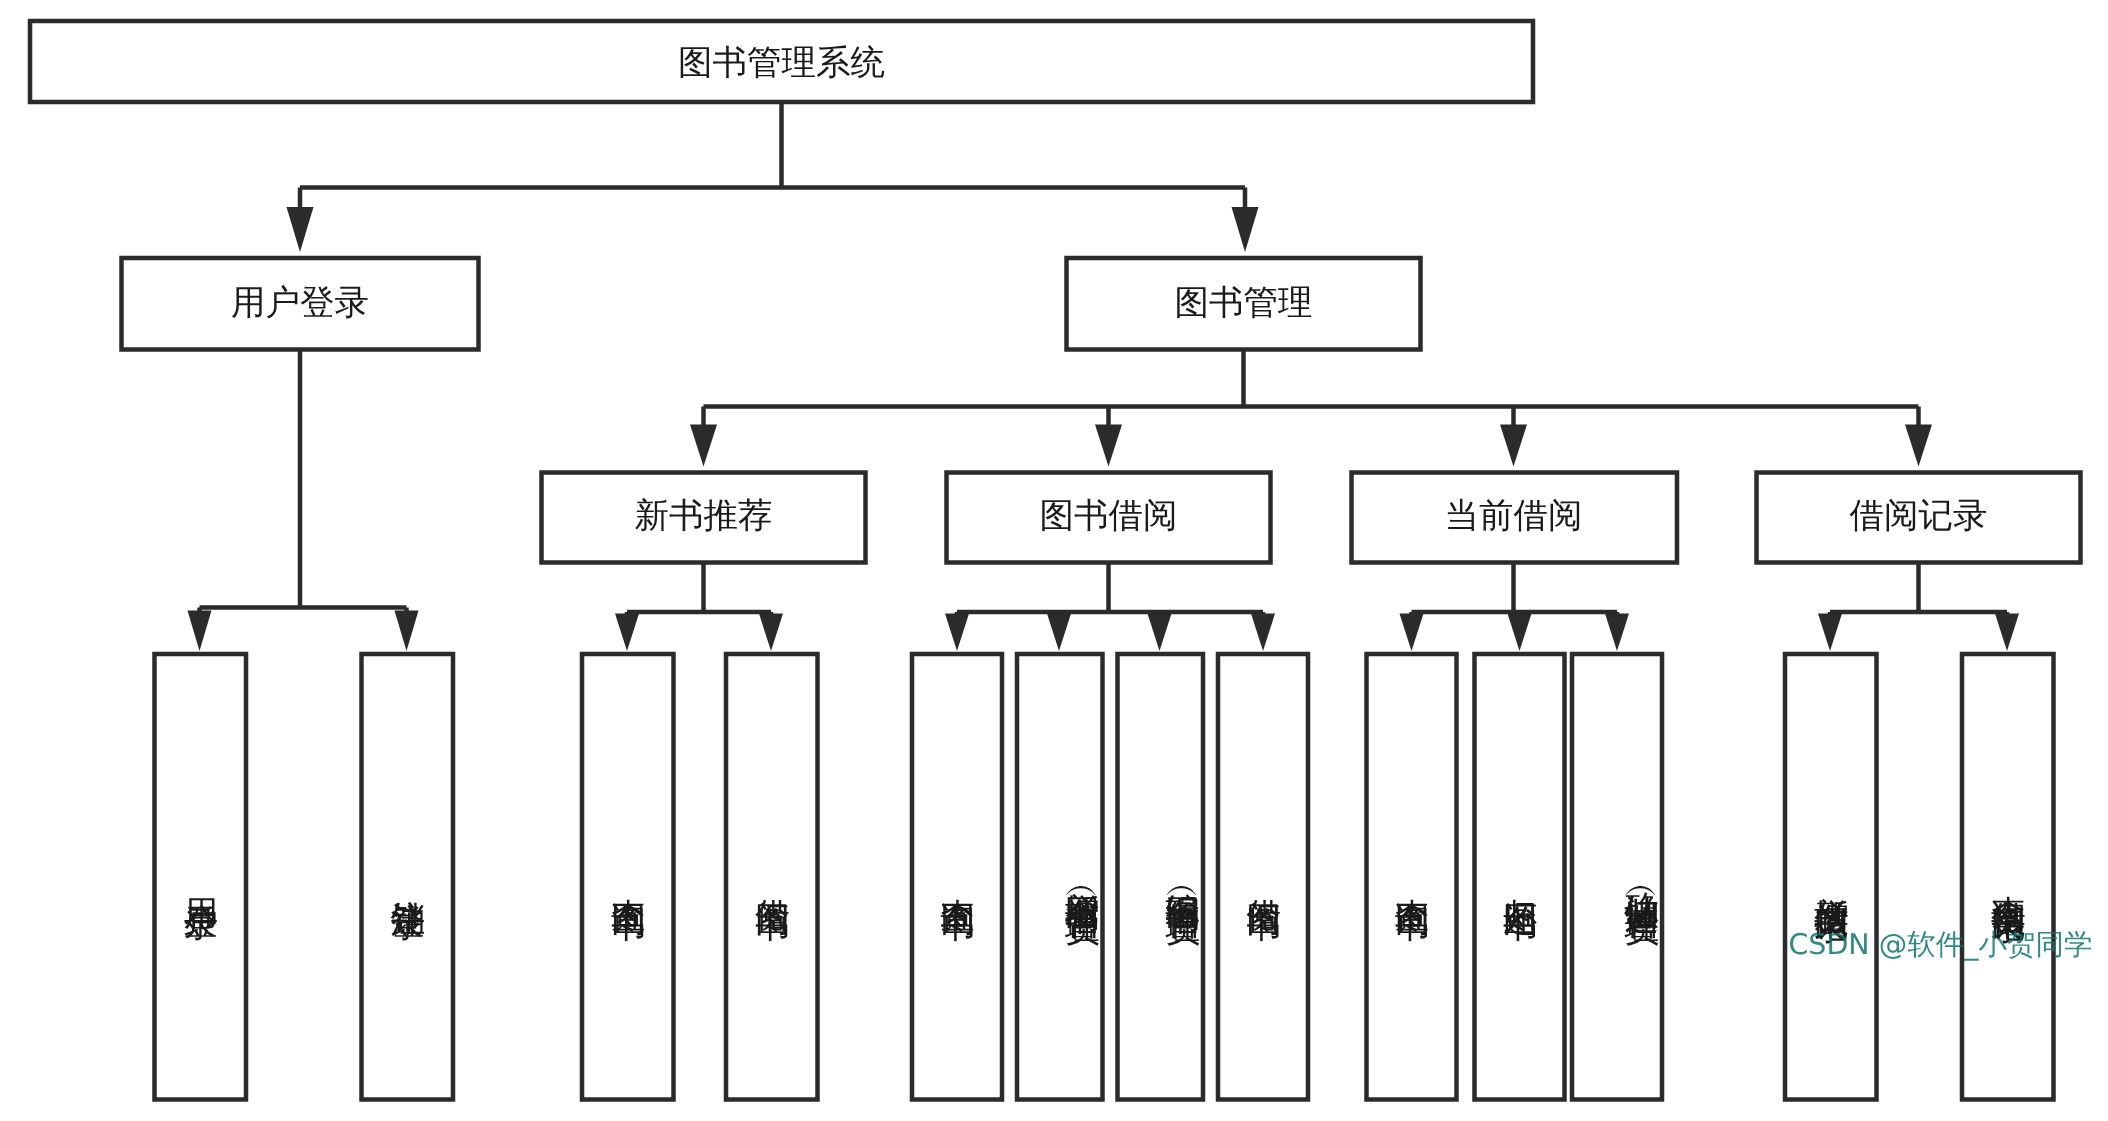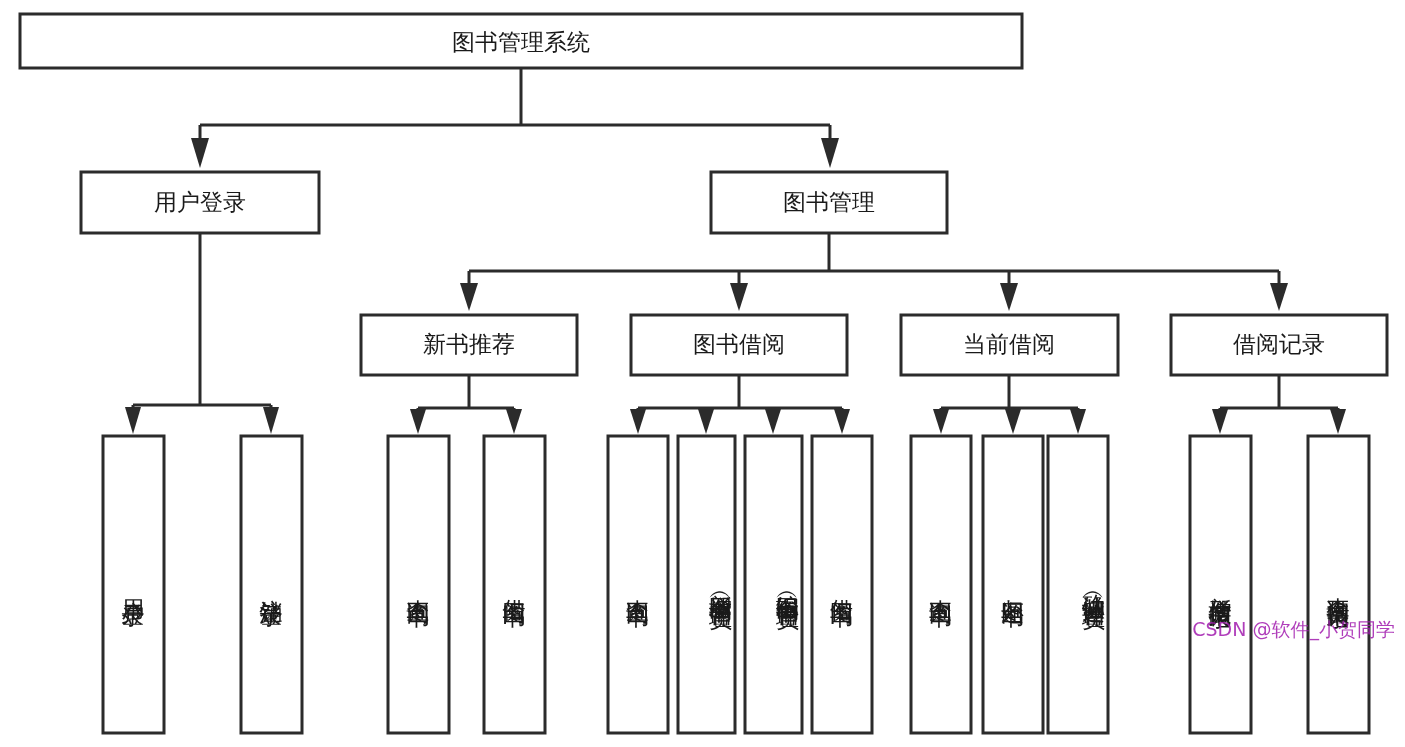--- a/index.html
+++ b/index.html
@@ -65,21 +65,21 @@
     align-items: center;
     justify-content: center;
     pointer-events: none;
   }
   #watermark {
     position: absolute;
     right: 10px;
     bottom: 5px;
     font-family: "DejaVu Sans", "Liberation Sans", sans-serif;
     font-size: 19px;
-    color: #a21caf;
+    color: #0f766e;
     white-space: nowrap;
     opacity: 0.85;
   }
 </style>
 </head>
 <body>
 
 <div id="diagram-root">
 
   <svg id="flow-svg" viewBox="0 0 1405 747">

